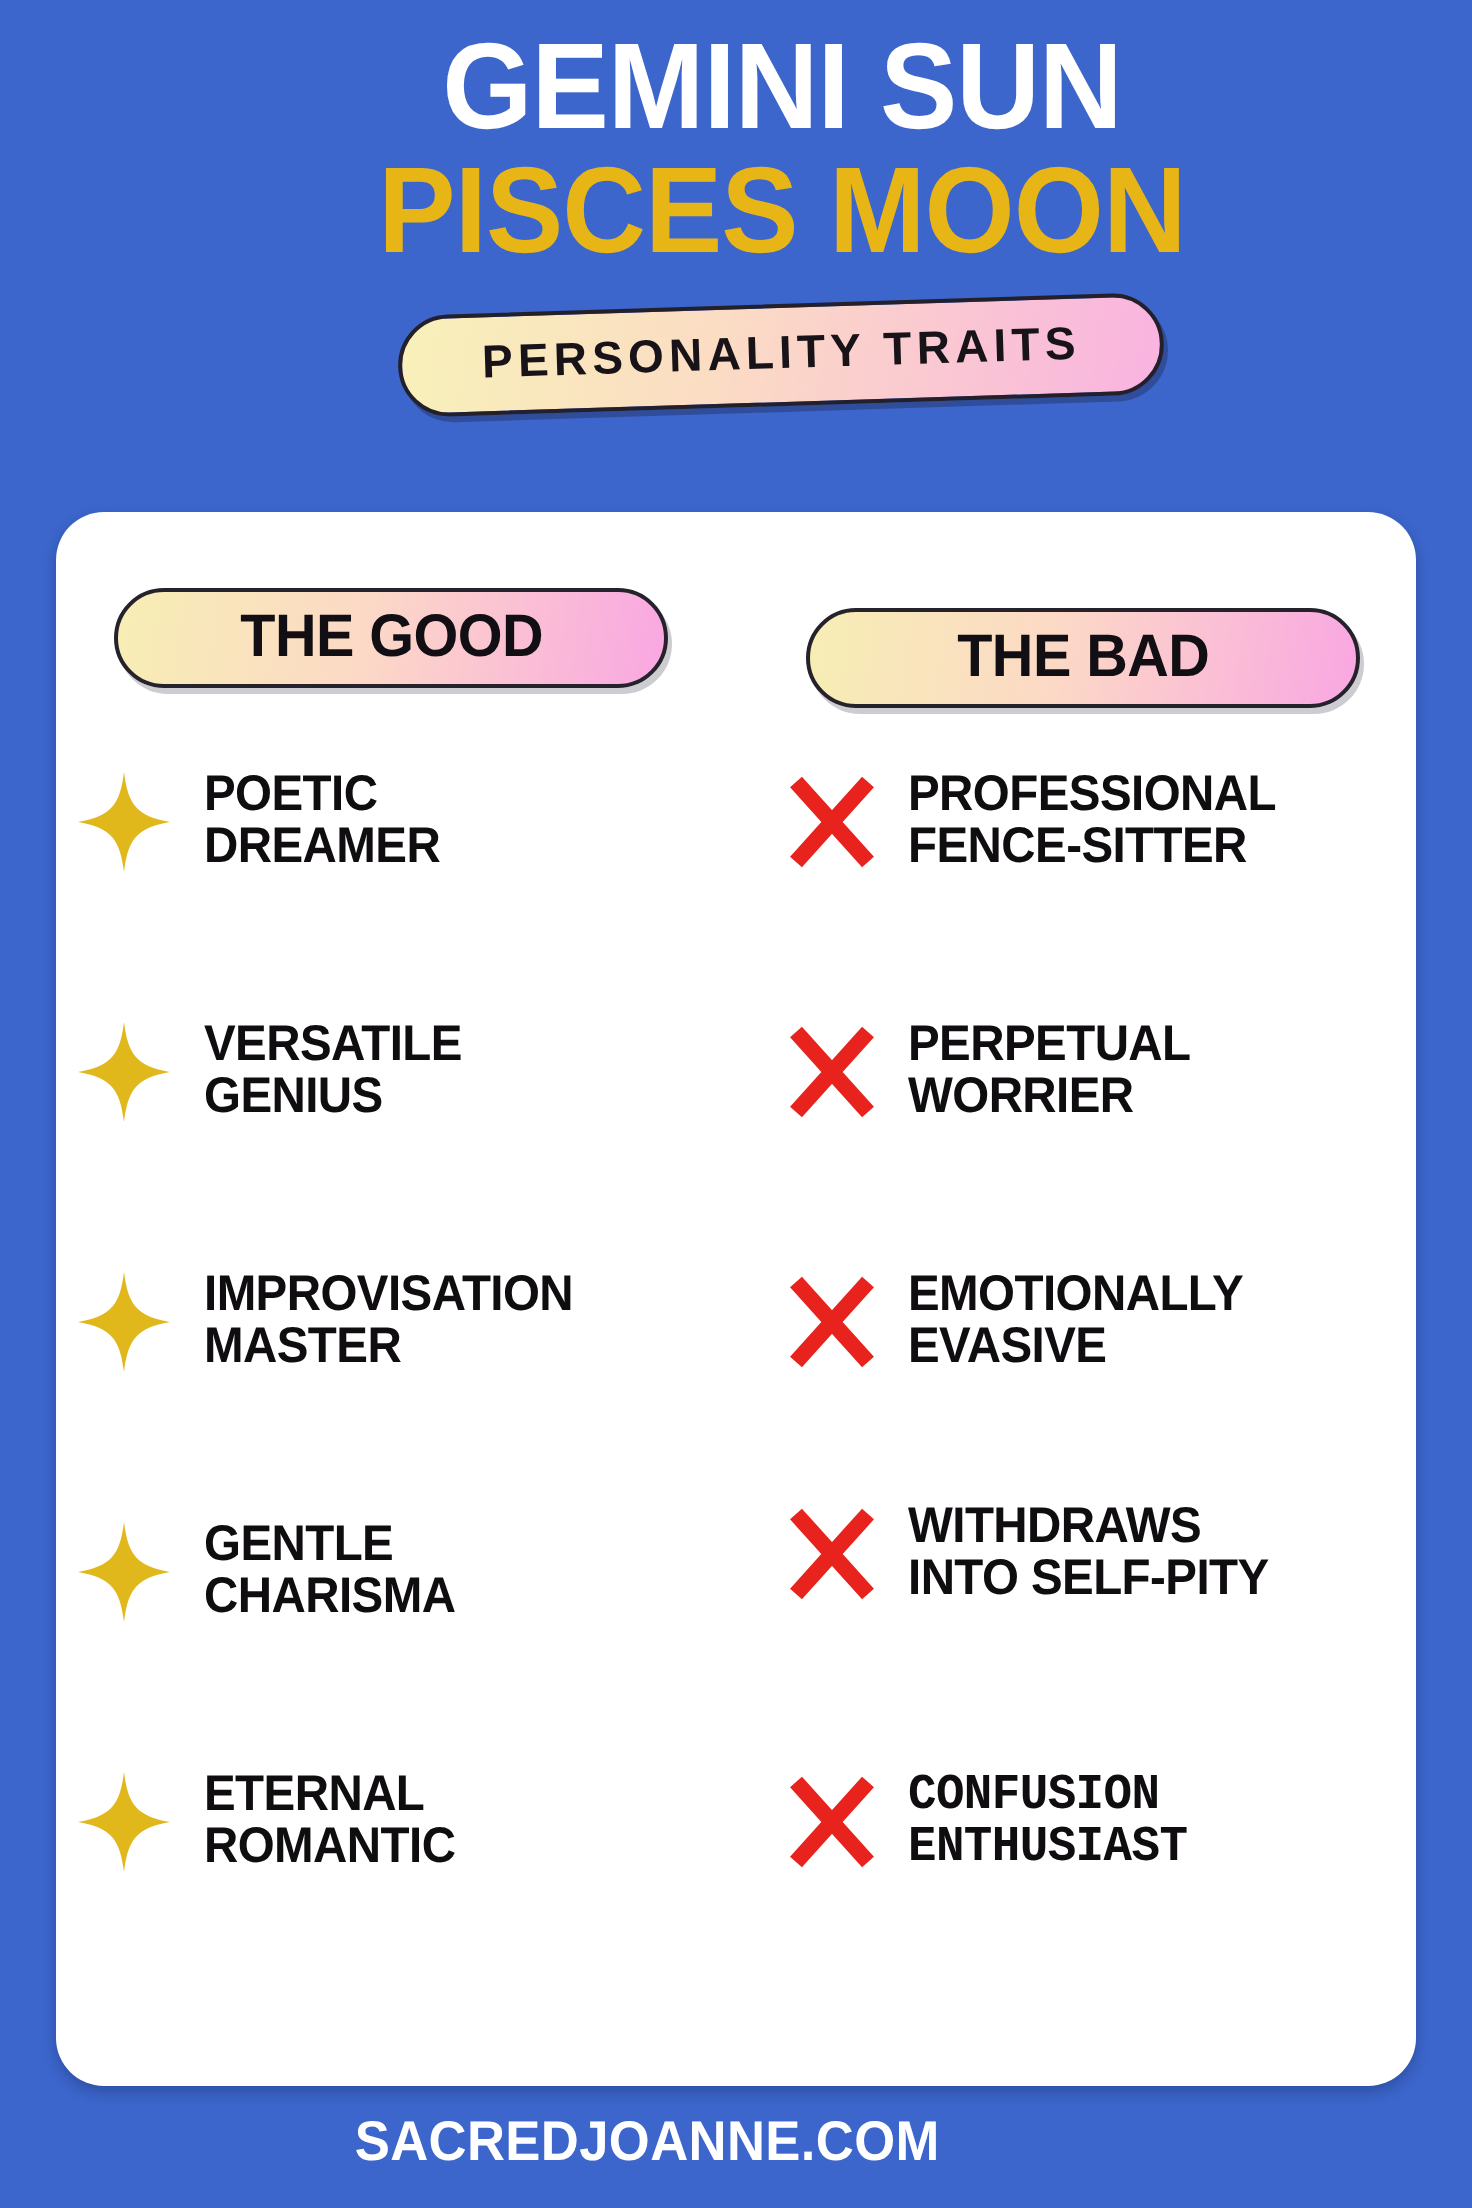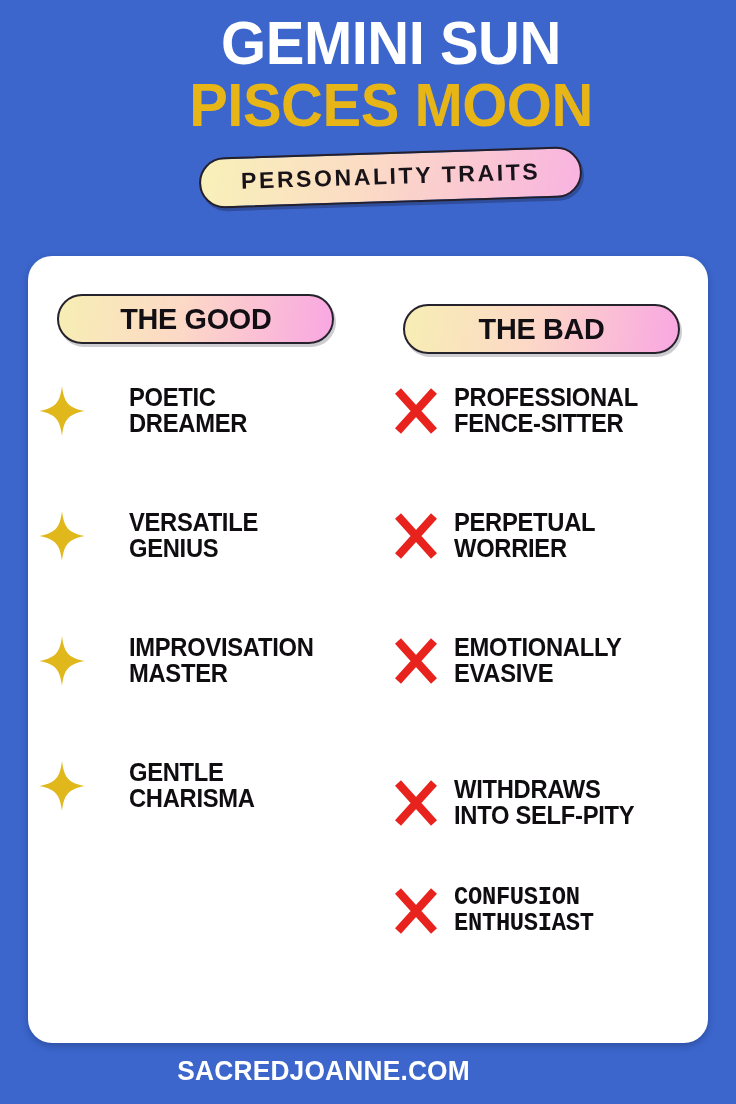--- a/index.html
+++ b/index.html
@@ -121,21 +121,21 @@
   .col-bad  { left:340px; }
 
   .trait-row {
     position:absolute;
     left:0;
     width:340px;
     height:70px;
     display:flex;
     align-items:center;
   }
-  .col-good .trait-row { padding-left:8px;gap:27px; }
+  .col-good .trait-row { padding-left:8px; }
   .col-bad  .trait-row { padding-left:22px; }
 
   .trait-icon {
     flex:0 0 auto;
     width:52px;
     height:52px;
     display:flex;
     align-items:center;
     justify-content:center;
   }
@@ -234,20 +234,29 @@
       <div class="trait-row" style="top:375px;">
         <span class="trait-icon">
           <svg width="46" height="50" viewBox="0 0 46 50" aria-hidden="true">
             <path d="M23 0 C25 16 29 22 46 25 C29 28 25 34 23 50 C21 34 17 28 0 25 C17 22 21 16 23 0 Z" fill="#e0b81c"></path>
           </svg>
         </span>
         <span class="trait-label">GENTLE
 CHARISMA</span>
       </div>
 
+      <div class="trait-row" style="top:500px;">
+        <span class="trait-icon">
+          <svg width="46" height="50" viewBox="0 0 46 50" aria-hidden="true">
+            <path d="M23 0 C25 16 29 22 46 25 C29 28 25 34 23 50 C21 34 17 28 0 25 C17 22 21 16 23 0 Z" fill="#e0b81c"></path>
+          </svg>
+        </span>
+        <span class="trait-label">ETERNAL
+ROMANTIC</span>
+      </div>
 
     </div>
 
     <div class="col col-bad">
 
       <div class="trait-row" style="top:0px;">
         <span class="trait-icon">
           <svg width="46" height="46" viewBox="0 0 46 46" aria-hidden="true">
             <path d="M5 3 L41 43 M41 3 L5 43" stroke="#e8231e" stroke-width="8" stroke-linecap="butt"></path>
           </svg>
@@ -269,21 +278,21 @@
       <div class="trait-row" style="top:250px;">
         <span class="trait-icon">
           <svg width="46" height="46" viewBox="0 0 46 46" aria-hidden="true">
             <path d="M5 3 L41 43 M41 3 L5 43" stroke="#e8231e" stroke-width="8" stroke-linecap="butt"></path>
           </svg>
         </span>
         <span class="trait-label">EMOTIONALLY
 EVASIVE</span>
       </div>
 
-      <div class="trait-row" style="top:392px;">
+      <div class="trait-row" style="top:366px;">
         <span class="trait-icon">
           <svg width="46" height="46" viewBox="0 0 46 46" aria-hidden="true">
             <path d="M5 3 L41 43 M41 3 L5 43" stroke="#e8231e" stroke-width="8" stroke-linecap="butt"></path>
           </svg>
         </span>
         <span class="trait-label">WITHDRAWS
 INTO SELF-PITY</span>
       </div>
 
       <div class="trait-row" style="top:500px;font-family:Liberation Mono, monospace;">

